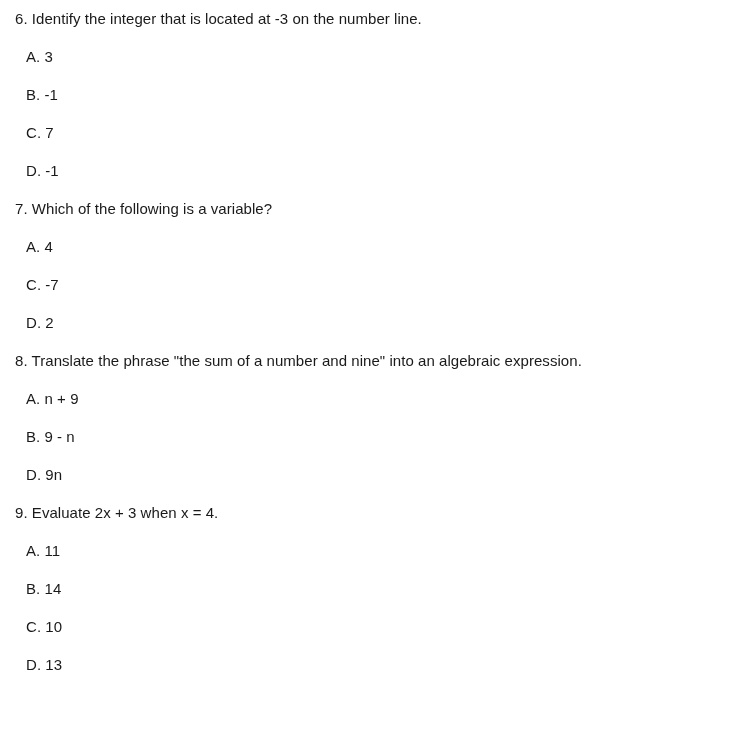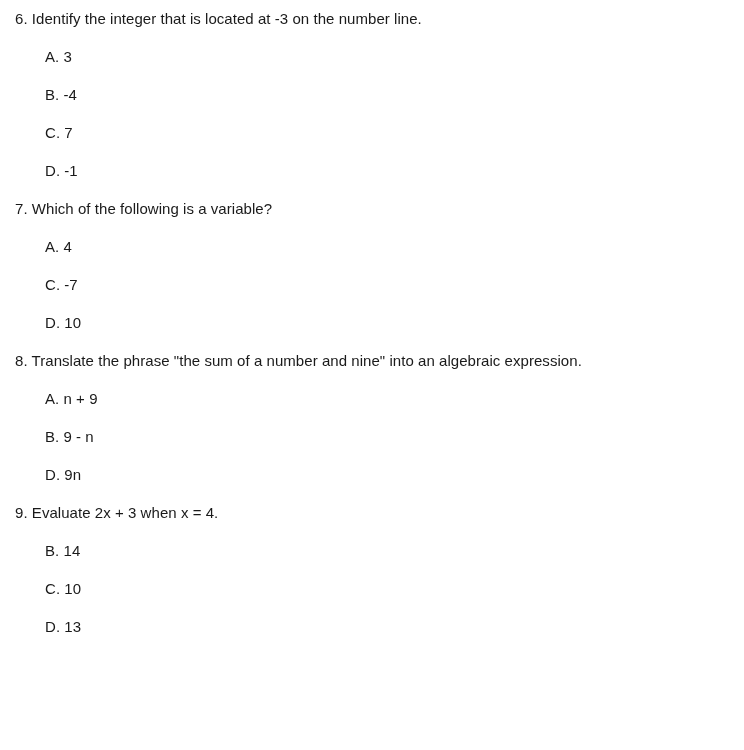--- a/index.html
+++ b/index.html
@@ -37,60 +37,61 @@
   }
   .option-list {
     list-style: none;
     margin: 0;
     padding: 0;
   }
   .option-item {
     font-size: 15px;
     line-height: 38px;
     height: 38px;
-    padding-left: 45px;
+    padding-left: 26px;
     white-space: nowrap;
     letter-spacing: 0.05px;
   }
 </style>
 </head>
 <body>
 
 <div id="worksheet">
 
   <div class="question-block">
     <div class="question-text">6. Identify the integer that is located at -3 on the number line.</div>
     <ul class="option-list">
       <li class="option-item">A. 3</li>
-      <li class="option-item">B. -4</li>
+      <li class="option-item">B. -1</li>
       <li class="option-item">C. 7</li>
       <li class="option-item">D. -1</li>
     </ul>
   </div>
 
   <div class="question-block">
     <div class="question-text">7. Which of the following is a variable?</div>
     <ul class="option-list">
       <li class="option-item">A. 4</li>
       <li class="option-item">C. -7</li>
-      <li class="option-item">D. 10</li>
+      <li class="option-item">D. 2</li>
     </ul>
   </div>
 
   <div class="question-block">
     <div class="question-text">8. Translate the phrase "the sum of a number and nine" into an algebraic expression.</div>
     <ul class="option-list">
       <li class="option-item">A. n + 9</li>
       <li class="option-item">B. 9 - n</li>
       <li class="option-item">D. 9n</li>
     </ul>
   </div>
 
   <div class="question-block">
     <div class="question-text">9. Evaluate 2x + 3 when x = 4.</div>
     <ul class="option-list">
+      <li class="option-item">A. 11</li>
       <li class="option-item">B. 14</li>
       <li class="option-item">C. 10</li>
       <li class="option-item">D. 13</li>
     </ul>
   </div>
 
 </div>
 
 </body></html>

